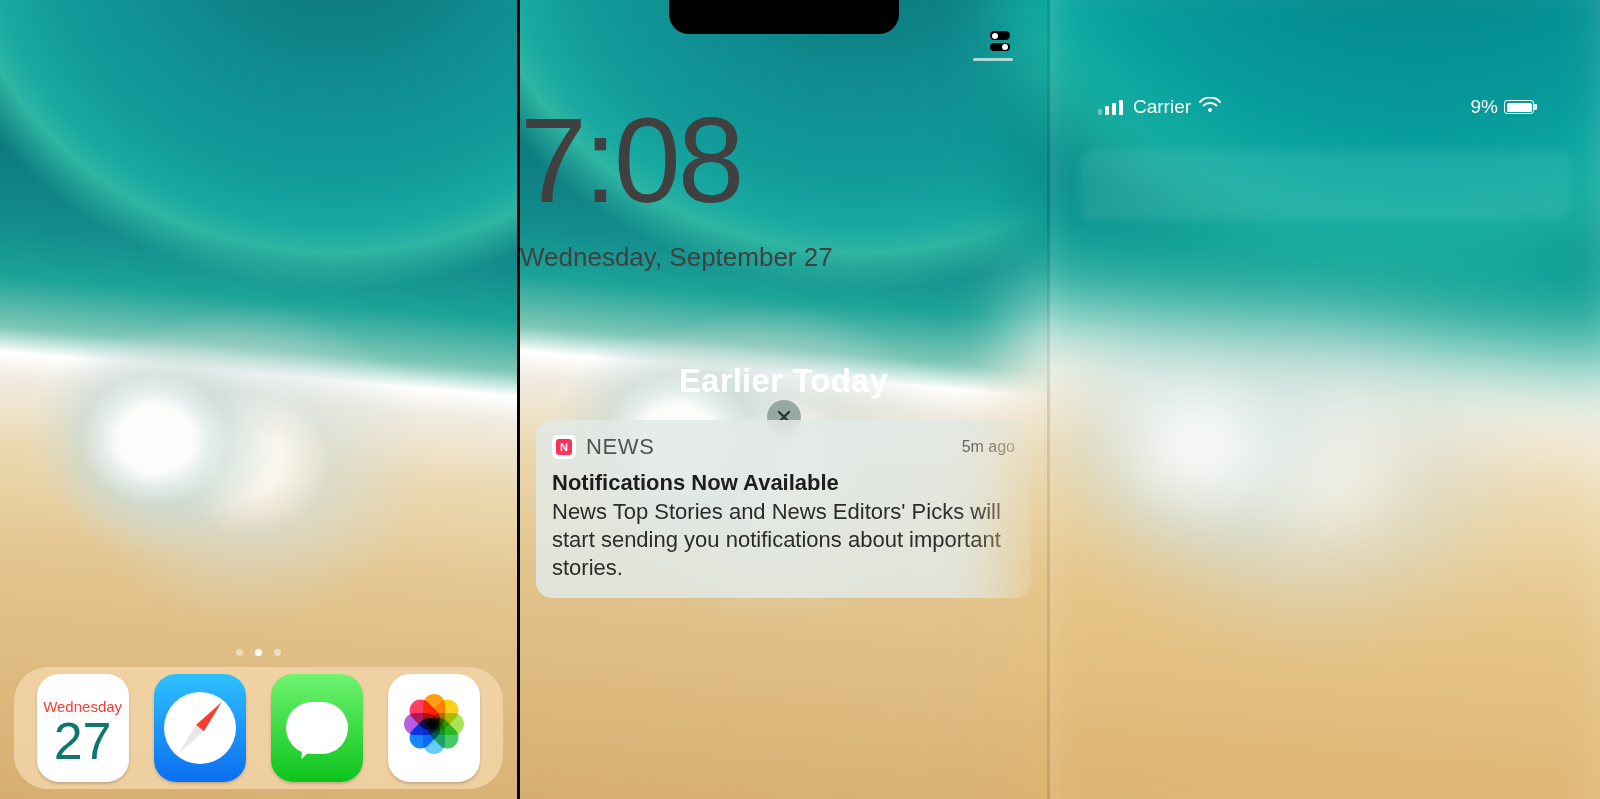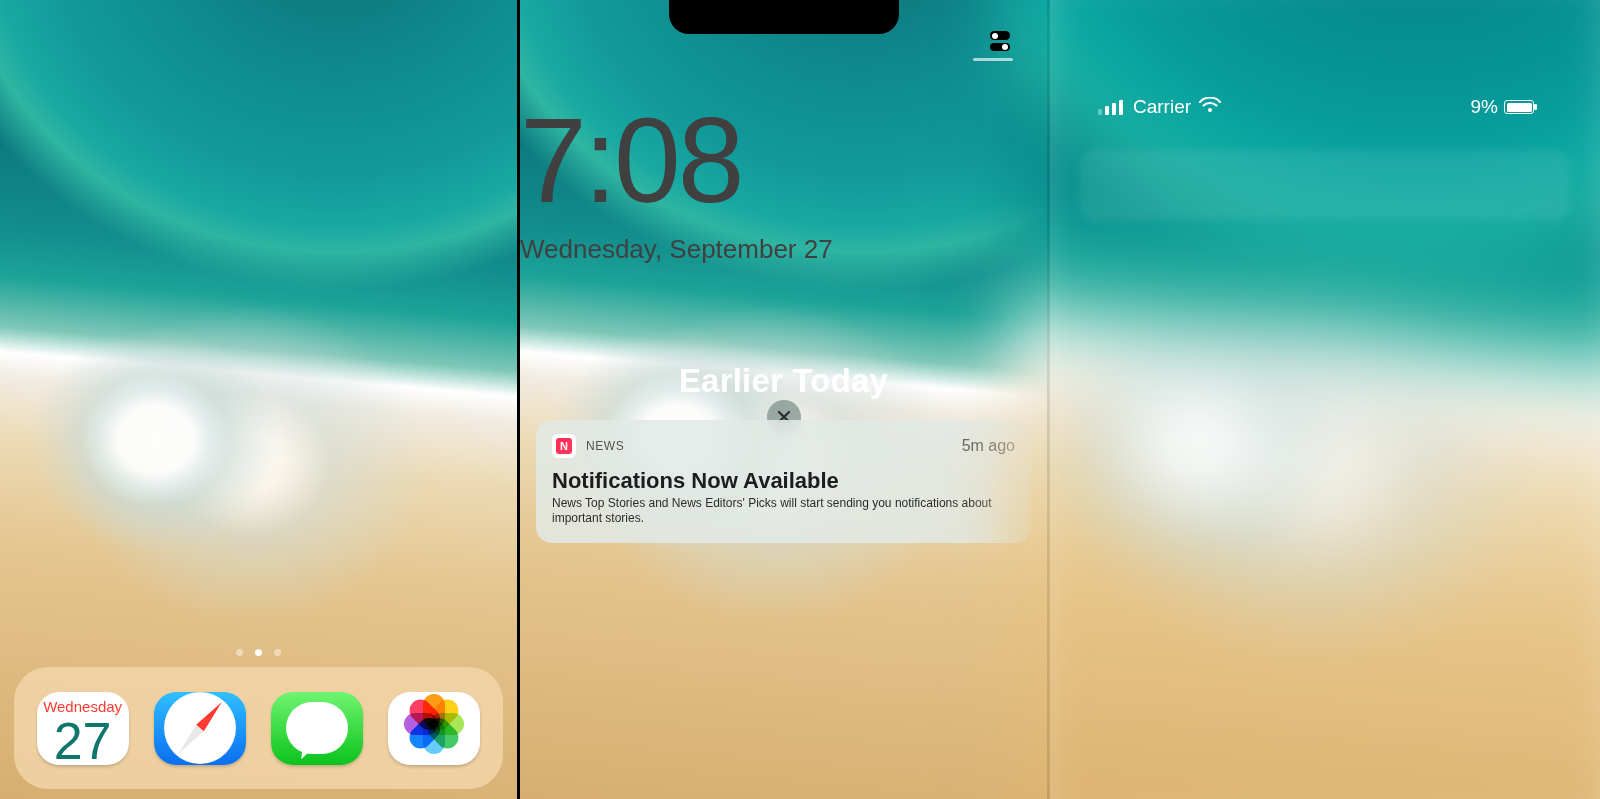--- a/index.html
+++ b/index.html
@@ -27,21 +27,21 @@
   .page-dots .dot.active { background:#fff; }
 
   .dock {
     position:absolute; left:14px; right:14px; bottom:10px; height:122px;
     background: rgba(243,213,170,0.82);
     border-radius:34px;
     display:flex; align-items:center; justify-content:space-around;
     padding:0 10px;
     backdrop-filter: blur(8px);
   }
-  .app-icon { width:92px; height:73px; border-radius:22px; display:flex; align-items:center; justify-content:center; position:relative; box-shadow: 0 2px 3px rgba(0,0,0,0.18); }
+  .app-icon { width:92px; height:108px; border-radius:22px; display:flex; align-items:center; justify-content:center; position:relative; box-shadow: 0 2px 3px rgba(0,0,0,0.18); }
   .app-calendar { background:#ffffff; flex-direction:column; }
   .app-calendar .dayname { color:#ff3b30; font-size:15px; font-weight:500; margin-top:8px; }
   .app-calendar .daynum  { color:#0f766e; font-size:52px; font-weight:300; line-height:1; }
   .app-safari { background: linear-gradient(180deg,#2fc0ff 0%, #0a6ef0 100%); }
   .app-safari .dial { width:72px; height:72px; border-radius:50%; background:#fff; position:relative; }
   .app-safari .needle1 { position:absolute; left:50%; top:50%; width:0; height:0; border-left:5px solid transparent; border-right:5px solid transparent; border-bottom:34px solid #ff3b30; transform-origin: bottom center; transform: translate(-50%,-100%) rotate(40deg); }
   .app-safari .needle2 { position:absolute; left:50%; top:50%; width:0; height:0; border-left:5px solid transparent; border-right:5px solid transparent; border-bottom:34px solid #e8e8ea; transform-origin: bottom center; transform: translate(-50%,-100%) rotate(220deg); }
   .app-messages { background: linear-gradient(180deg,#70f470 0%, #0bc31c 100%); }
   .app-messages .bubble { width:62px; height:52px; background:#fff; border-radius:28px; position:relative; }
   .app-messages .bubble::after { content:""; position:absolute; bottom:-6px; left:16px; width:0; height:0; border-right:14px solid transparent; border-top:16px solid #fff; transform: rotate(6deg); }
@@ -56,41 +56,41 @@
   .toggle { position:absolute; top:28px; right:34px; display:flex; flex-direction:column; gap:4px; align-items:flex-end; z-index:6; }
   .toggle .switches { width:26px; height:26px; border-radius:6px; background:rgba(0,0,0,0.0); display:flex; flex-direction:column; justify-content:center; gap:3px; padding:3px; }
   .toggle .sw { width:20px; height:9px; border-radius:5px; background:#000; position:relative; }
   .toggle .sw::after { content:""; position:absolute; top:1.5px; width:6px; height:6px; border-radius:50%; background:#fff; }
   .toggle .sw.off::after { left:2px; }
   .toggle .sw.on::after  { right:2px; }
   .toggle .underline { width:40px; height:3px; background:rgba(255,255,255,0.65); border-radius:2px; }
 
   .clock { position:absolute; top:100px; left:0; right:0; text-align:left; color:#404040; }
   .clock .time { font-size:120px; font-weight:200; letter-spacing:-3px; line-height:1; }
-  .clock .date { font-size:26px; font-weight:400; margin-top:14px; }
+  .clock .date { font-size:26px; font-weight:400; margin-top:22px; }
 
   .section-header { position:absolute; top:362px; left:22px; right:22px; display:flex; align-items:center; justify-content:space-between; color:#fff;flex-direction:column; }
   .section-header .title { font-size:33px; font-weight:600; letter-spacing:0.2px; }
   .clear-btn { width:34px; height:34px; border-radius:50%; background:rgba(130,150,145,0.78); display:flex; align-items:center; justify-content:center; }
   .clear-btn svg { width:14px; height:14px; }
 
   .notif {
     position:absolute; top:420px; left:16px; right:16px;
     background: rgba(226,233,229,0.86);
     border-radius:16px;
     padding:14px 16px 16px 16px;
     backdrop-filter: blur(6px);
   }
   .notif-head { display:flex; align-items:center; gap:10px; }
   .notif-appicon { width:24px; height:24px; border-radius:6px; background:#fff; display:flex; align-items:center; justify-content:center; }
   .notif-appicon .n { width:16px; height:16px; border-radius:3px; background: linear-gradient(135deg,#ff2d55 0%, #ff375f 100%); display:flex; align-items:center; justify-content:center; color:#fff; font-size:11px; font-weight:700; }
-  .notif-appname { color:#52544f; font-size:12px; letter-spacing:0.6px; }
+  .notif-appname { color:#52544f; font-size:22px; letter-spacing:0.6px; }
   .notif-time { margin-left:auto; color:#5a5c57; font-size:16px; }
   .notif-title { margin-top:10px; font-size:22px; font-weight:600; color:#1d1d1d; }
-  .notif-body  { margin-top:2px; font-size:12px; color:#2b2c2a; line-height:1.28; }
+  .notif-body  { margin-top:2px; font-size:22px; color:#2b2c2a; line-height:1.28; }
 
   
   .panel.right { width: 550px; }
   .panel.right .content { position:absolute; inset:0; }
   .statusbar { position:absolute; top:96px; left:0; right:0; display:flex; align-items:center; color:#fff; padding:0 66px 0 48px; font-size:19px; font-weight:500; }
   .statusbar .sig { display:flex; align-items:flex-end; gap:3px; margin-right:10px; }
   .statusbar .sig span { width:4px; background:#fff; border-radius:1px; }
   .statusbar .sig span.dim { background:rgba(255,255,255,0.35); }
   .statusbar .wifi { margin-left:8px; display:inline-block; }
   .statusbar .spacer { flex:1; }

